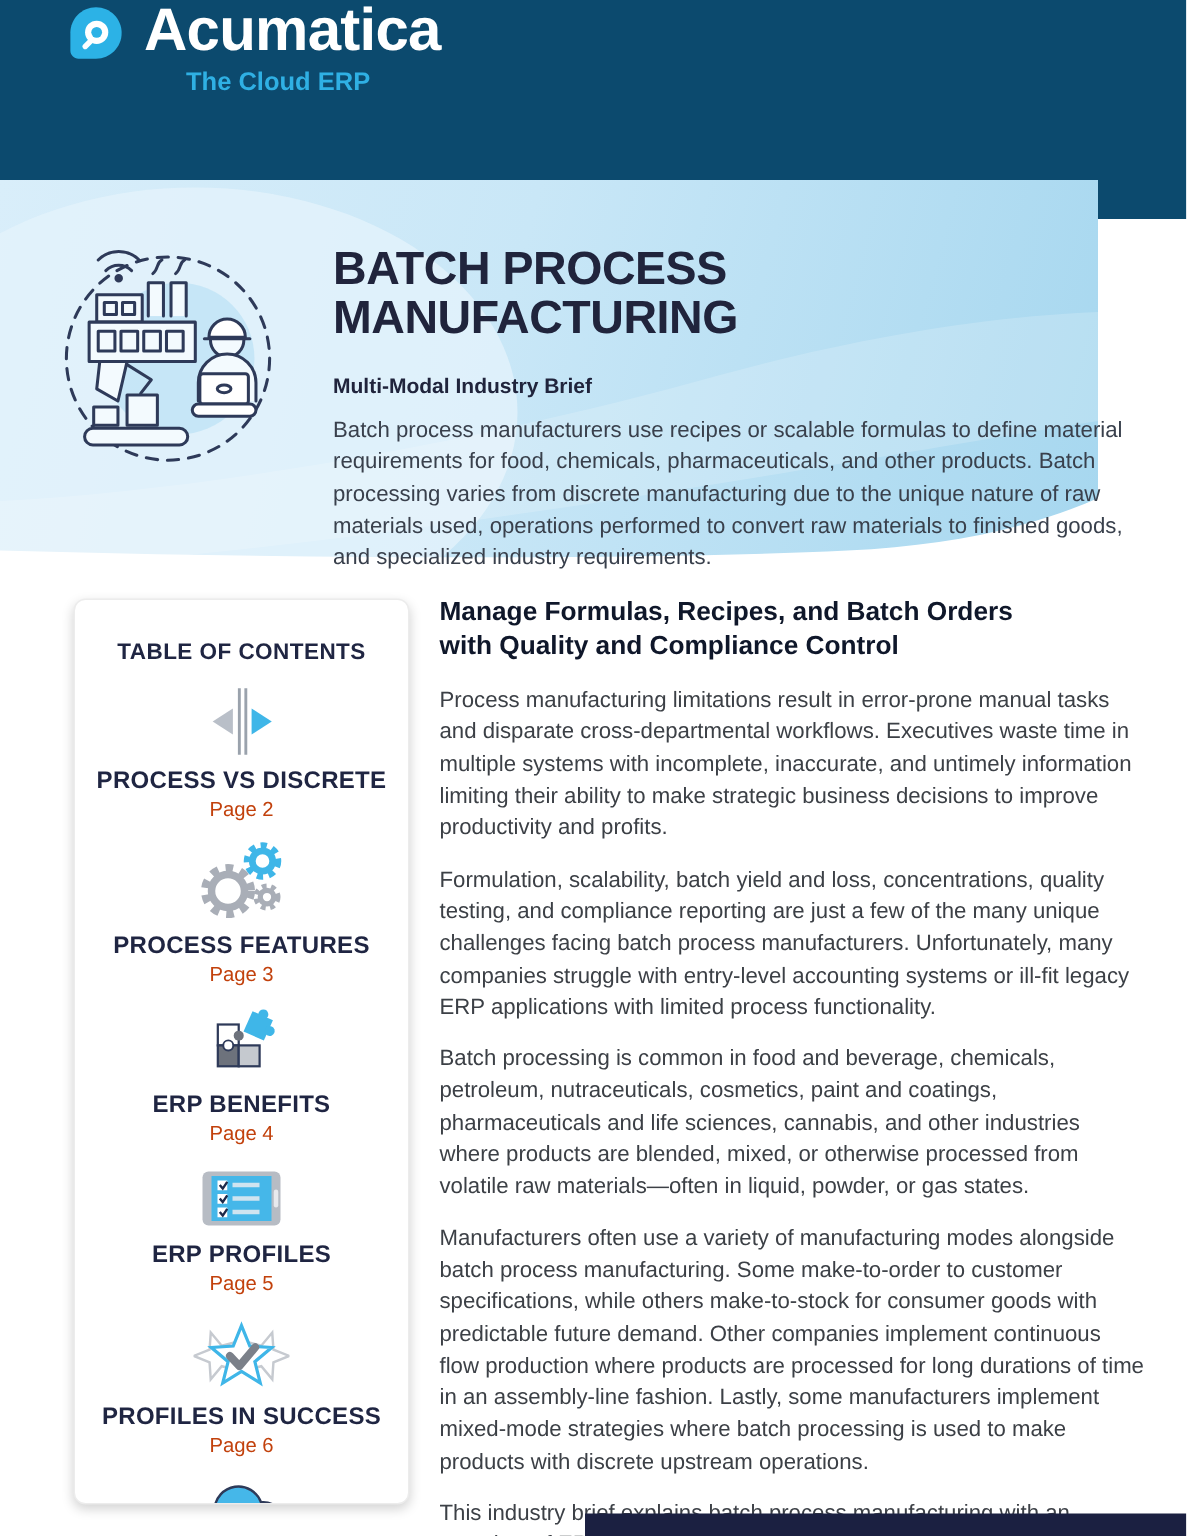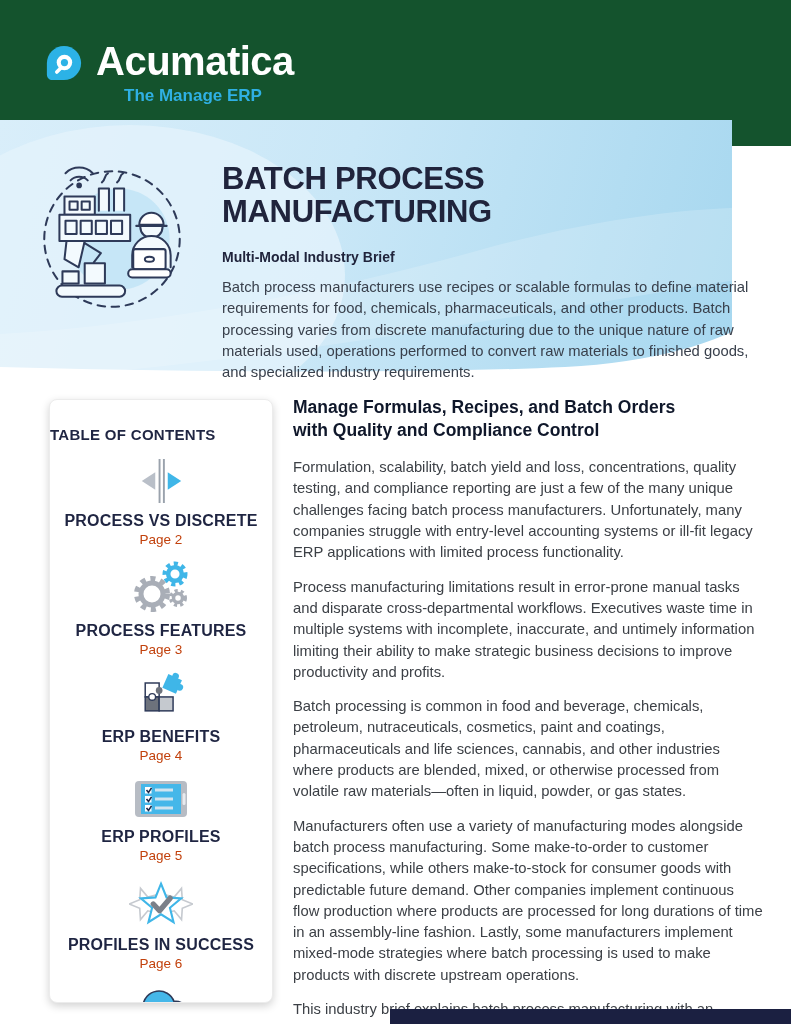--- a/index.html
+++ b/index.html
@@ -1,41 +1,41 @@
 <!DOCTYPE html>
 <html><head>
 <meta charset="utf-8">
 <style>
   html,body{margin:0;padding:0;background:#ffffff;}
   .page{position:relative;width:791px;height:1024px;background:#ffffff;overflow:hidden;
         font-family:"Liberation Sans",sans-serif;color:#222;}
 
   
-  .masthead{position:absolute;left:0;top:0;width:791px;height:146px;background:#14532d;
-            display:flex;align-items:center;}
+  .masthead{position:absolute;left:0;top:0;width:791px;height:146px;background:#0c4a6e;
+            display:flex;align-items:flex-start;}
   .logo-row{display:flex;align-items:flex-start;margin-left:46px;}
   .logo-mark{width:36px;height:36px;margin-top:4px;}
   .brand-block{margin-left:14px;}
   .brand-name{color:#ffffff;font-size:40px;font-weight:bold;letter-spacing:-0.5px;line-height:1;}
   .brand-tagline{color:#2fb0e4;font-size:17px;font-weight:bold;margin-top:5px;margin-left:28px;}
 
   
   .banner{position:absolute;left:0;top:120px;width:732px;height:260px;
           background:linear-gradient(105deg,#d9eefa 0%,#c9e7f7 45%,#a6d7ef 100%);}
   .banner-bg{position:absolute;left:0;top:0;width:791px;height:260px;}
   .illus{position:absolute;left:26px;top:26px;width:172px;height:182px;}
   .banner-text{position:absolute;left:222px;top:22px;width:545px;}
   .banner-title{font-size:31px;line-height:1.06;font-weight:bold;letter-spacing:-0.3px;color:#20243c;}
   .banner-subtitle{font-size:14px;font-weight:bold;color:#20243c;margin-top:7px;}
   .banner-intro{font-size:14.8px;line-height:1.43;color:#39404c;margin-top:12px;width:540px;}
 
   
   .toc-card{position:absolute;left:49px;top:399px;width:222px;height:602px;background:#ffffff;
             border:1px solid #ececec;border-radius:8px;box-shadow:0 3px 8px rgba(0,0,0,0.18);
-            display:flex;flex-direction:column;overflow:hidden;}
+            display:flex;flex-direction:column;align-items:center;overflow:hidden;}
   .toc-title{margin-top:26px;font-size:15px;font-weight:bold;letter-spacing:0.3px;color:#1f2542;}
   .toc-item{margin-top:13px;display:flex;flex-direction:column;align-items:center;cursor:pointer;}
   .toc-item svg{display:block;}
   .toc-label{margin-top:6px;font-size:16px;font-weight:bold;letter-spacing:0.2px;color:#1f2542;text-align:center;}
   .toc-page{margin-top:2px;font-size:13.5px;color:#c2410c;text-align:center;}
 
   
   .article{position:absolute;left:293px;top:396px;width:470px;}
   .article-heading{font-size:17.5px;line-height:1.32;font-weight:bold;color:#0f172a;margin:0;}
   .article p{font-size:14.8px;line-height:1.44;color:#3c4046;margin:13px 0 0 0;}
@@ -54,21 +54,21 @@
   <header class="masthead">
     <div class="logo-row">
       <svg class="logo-mark" viewBox="0 0 40 40">
         <path d="M20 1 C30.5 1 39 9.5 39 20 C39 30.5 30.5 39 20 39 L7 39 C3.7 39 1 36.3 1 33 L1 20 C1 9.5 9.5 1 20 1 Z" fill="#2cb2e6"></path>
         <circle cx="20.5" cy="19.5" r="8.6" fill="#ffffff"></circle>
         <circle cx="20.5" cy="19.5" r="4" fill="#2cb2e6"></circle>
         <path d="M12 30 L17 25" stroke="#ffffff" stroke-width="4" stroke-linecap="round"></path>
       </svg>
       <div class="brand-block">
         <div class="brand-name">Acumatica</div>
-        <div class="brand-tagline">The Manage ERP</div>
+        <div class="brand-tagline">The Cloud ERP</div>
       </div>
     </div>
   </header>
 
   <section class="banner">
     <svg class="banner-bg" viewBox="0 0 791 260" preserveAspectRatio="none">
       <ellipse cx="130" cy="155" rx="215" ry="150" fill="#e4f3fb" opacity="0.8"></ellipse>
       <path d="M0 260 L0 214 C150 206 330 172 480 130 C600 97 710 84 791 88 L791 152 C640 172 300 242 0 260 Z" fill="#ffffff" opacity="0.18"></path>
       <path d="M0 247 C180 252 420 254 565 247 C670 242 740 216 791 178 L791 260 L0 260 Z" fill="#ffffff"></path>
     </svg>
@@ -211,22 +211,22 @@
           <circle r="8.5" fill="none" stroke="#242a38" stroke-width="4" stroke-dasharray="3.6 3.4"></circle>
           <circle r="6" fill="#ffffff" stroke="#242a38" stroke-width="3.5"></circle>
         </g>
       </svg>
 
     </div>
   </aside>
 
   <article class="article">
     <h3 class="article-heading"><span>Manage Formulas, Recipes, and Batch Orders</span><br><span>with Quality and Compliance Control</span></h3>
+    <p>Process manufacturing limitations result in error-prone manual tasks and disparate cross-departmental workflows. Executives waste time in multiple systems with incomplete, inaccurate, and untimely information limiting their ability to make strategic business decisions to improve productivity and profits.</p>
     <p>Formulation, scalability, batch yield and loss, concentrations, quality testing, and compliance reporting are just a few of the many unique challenges facing batch process manufacturers. Unfortunately, many companies struggle with entry-level accounting systems or ill-fit legacy ERP applications with limited process functionality.</p>
-    <p>Process manufacturing limitations result in error-prone manual tasks and disparate cross-departmental workflows. Executives waste time in multiple systems with incomplete, inaccurate, and untimely information limiting their ability to make strategic business decisions to improve productivity and profits.</p>
     <p>Batch processing is common in food and beverage, chemicals, petroleum, nutraceuticals, cosmetics, paint and coatings, pharmaceuticals and life sciences, cannabis, and other industries where products are blended, mixed, or otherwise processed from volatile raw materials—often in liquid, powder, or gas states.</p>
     <p>Manufacturers often use a variety of manufacturing modes alongside batch process manufacturing. Some make-to-order to customer specifications, while others make-to-stock for consumer goods with predictable future demand. Other companies implement continuous flow production where products are processed for long durations of time in an assembly-line fashion. Lastly, some manufacturers implement mixed-mode strategies where batch processing is used to make products with discrete upstream operations.</p>
     <p>This industry brief explains batch process manufacturing with an overview of ERP technologies and features. Discover how food, beverage, chemical, life science, and other manufacturers thrive with a modern ERP platform designed for batch process manufacturing.</p>
   </article>
 
   <div class="footer-bar"></div>
 
 </div>
 
 </body></html>

